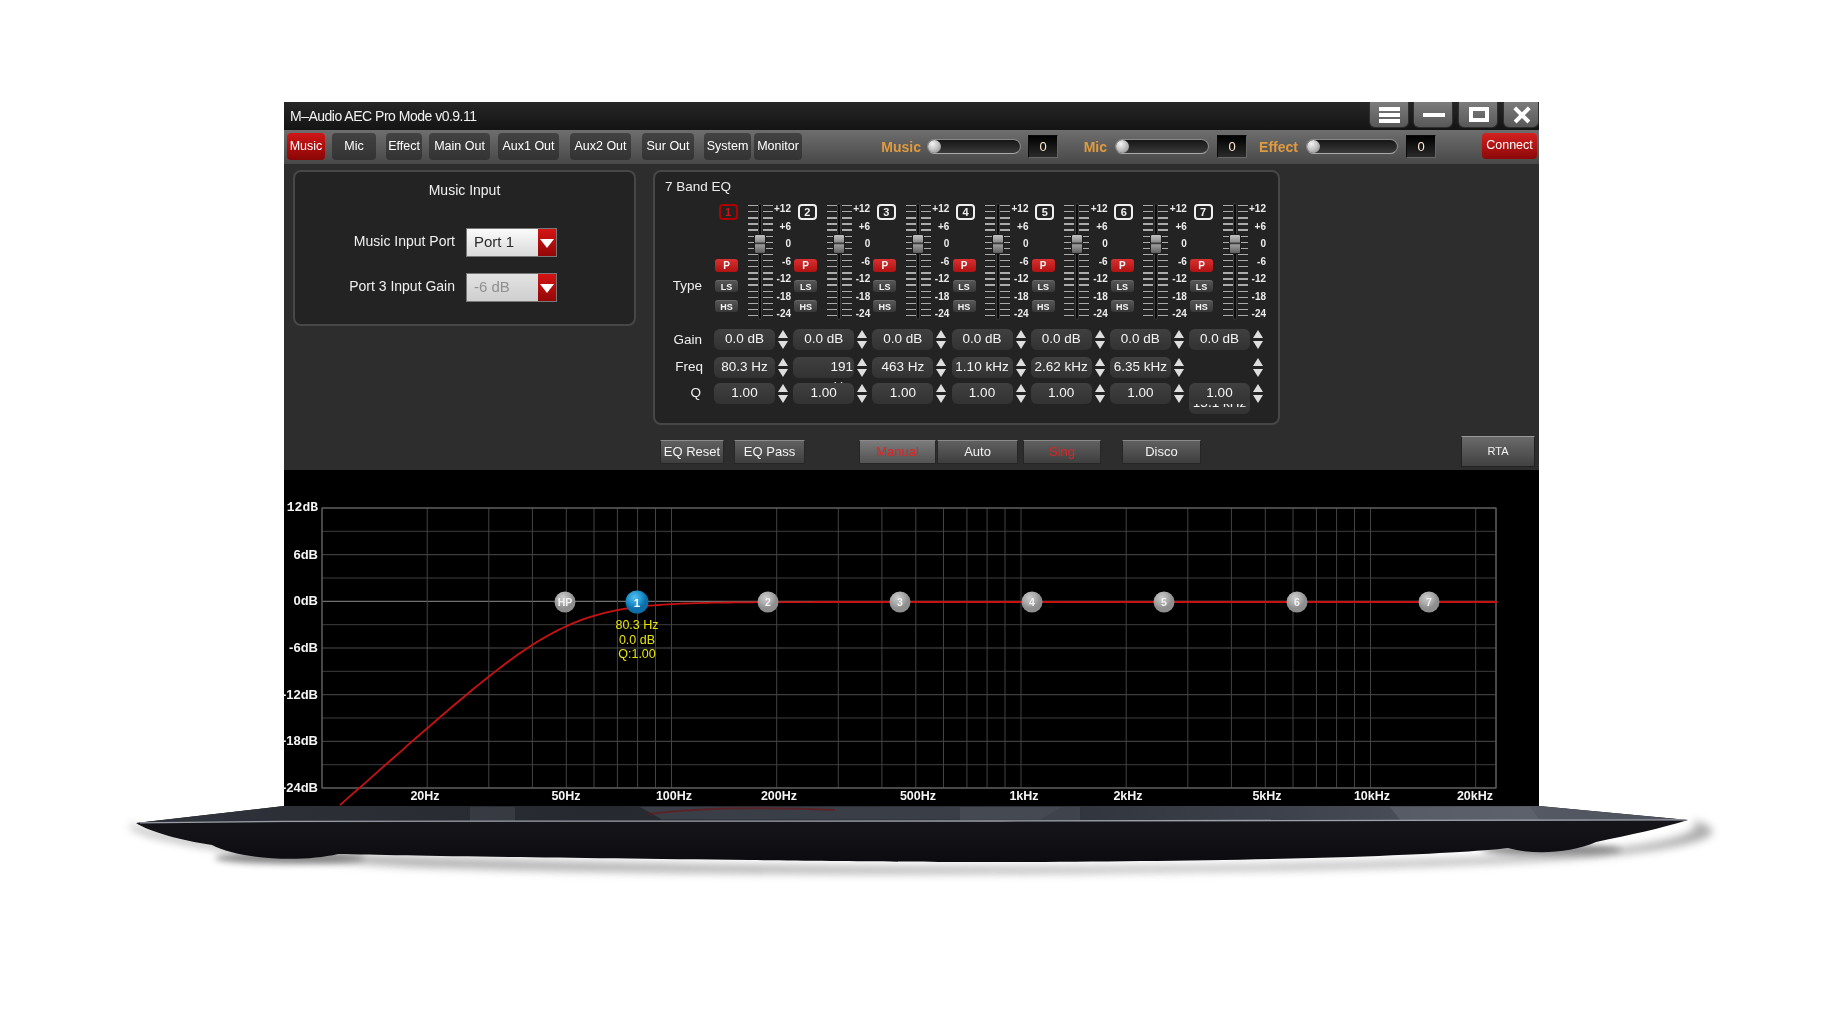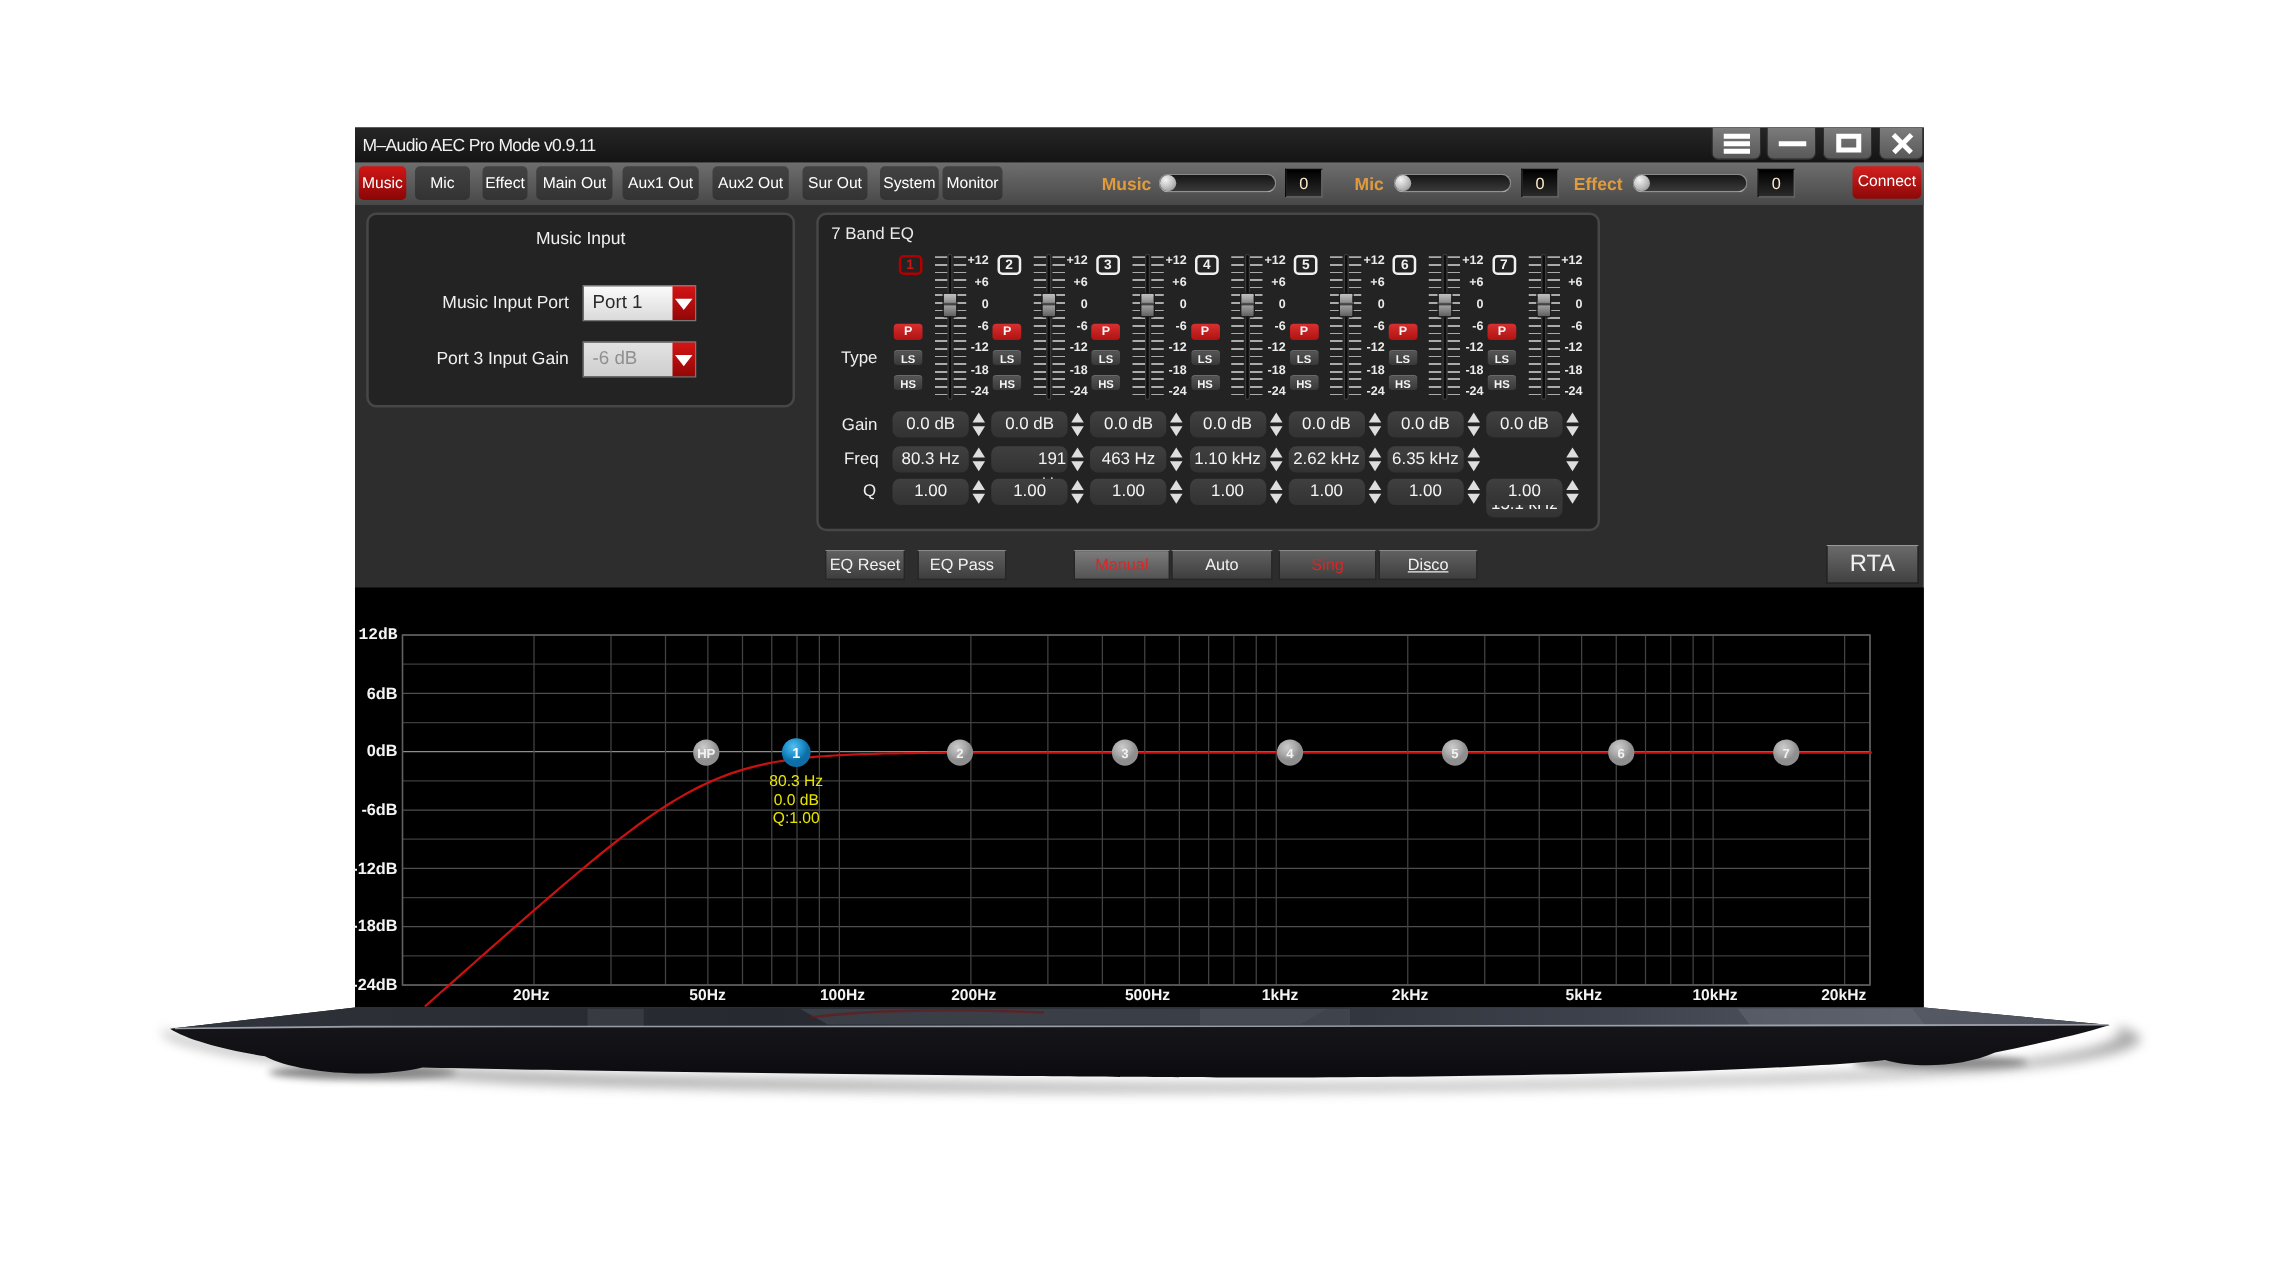--- a/index.html
+++ b/index.html
@@ -49,21 +49,21 @@
 .up{width:0;height:0;border-left:5.5px solid transparent;border-right:5.5px solid transparent;
  border-bottom:8.5px solid #dedede;}
 .dn{width:0;height:0;border-left:5.5px solid transparent;border-right:5.5px solid transparent;
  border-top:8.5px solid #dedede;}
 .gbtn{top:440px;height:24px;background:linear-gradient(#606060,#3e3e3e);
  border:1px solid #262626;border-top-color:#8a8a8a;color:#f2f2f2;font-size:13px;
  text-align:center;line-height:22px;}
 .gbtn.red{color:#df2424;}
 .gbtn.lit{background:linear-gradient(#7b7b7b,#535353);}
 #rta{left:1177px;top:334px;width:74px;height:31px;background:linear-gradient(#6a6a6a,#414141);
- border:1px solid #222;border-top-color:#999;color:#f2f2f2;font-size:19px;text-align:center;line-height:29px;}
+ border:1px solid #222;border-top-color:#999;color:#f2f2f2;font-size:11px;text-align:center;line-height:29px;}
 .ylbl{font-size:13px;font-weight:bold;color:#f4f4f4;text-align:right;width:40px;height:14px;line-height:14px;}
 .xlbl{font-size:12.5px;font-weight:bold;color:#f4f4f4;text-align:center;width:60px;height:14px;line-height:14px;}
 .tip{font-size:12.5px;color:#e8e400;text-align:center;width:80px;height:14px;line-height:14px;}
 </style></head><body>
 <div id="screen" class="abs">
 <div id="titlebar" class="abs">
       <div id="title" class="abs">M–Audio AEC Pro Mode v0.9.11</div>
 <div class="abs winbtn" style="left:1085px;width:40px;">
         <div class="abs" style="left:9px;top:5px;width:21px;height:4px;background:#fff;"></div>
         <div class="abs" style="left:9px;top:11px;width:21px;height:4px;background:#fff;"></div>
@@ -293,21 +293,21 @@
 <div class="abs up" style="left:598px;top:185.5px;"></div>
 <div class="abs dn" style="left:598px;top:196.5px;"></div>
 <div class="abs up" style="left:598px;top:212px;"></div>
 <div class="abs dn" style="left:598px;top:223px;"></div>
 </div>
 <div class="abs gbtn " style="left:376px;top:338px;width:64px;">EQ Reset</div>
 <div class="abs gbtn " style="left:450px;top:338px;width:71px;">EQ Pass</div>
 <div class="abs gbtn red lit" style="left:575px;top:338px;width:77px;">Manual</div>
 <div class="abs gbtn " style="left:653px;top:338px;width:81px;">Auto</div>
 <div class="abs gbtn red" style="left:739px;top:338px;width:78px;">Sing</div>
-<div class="abs gbtn " style="left:819px;top:338px;width:79px;text-decoration:underline;">Disco</div>
+<div class="abs gbtn " style="left:838px;top:338px;width:79px;">Disco</div>
 <div id="rta" class="abs">RTA</div>
 <div class="abs" style="left:0;top:368px;width:1255px;height:336px;background:#000;">
 <svg width="1255" height="336" style="position:absolute;left:0;top:0;">
         <line x1="38.0" y1="38.0" x2="1212" y2="38.0" stroke="#4e4e4e" stroke-width="1"></line>
         <line x1="38.0" y1="61.3" x2="1212" y2="61.3" stroke="#3e3e3e" stroke-width="1"></line>
         <line x1="38.0" y1="84.7" x2="1212" y2="84.7" stroke="#4e4e4e" stroke-width="1"></line>
         <line x1="38.0" y1="108.0" x2="1212" y2="108.0" stroke="#3e3e3e" stroke-width="1"></line>
         <line x1="38.0" y1="131.3" x2="1212" y2="131.3" stroke="#8e8e8e" stroke-width="1"></line>
         <line x1="38.0" y1="154.7" x2="1212" y2="154.7" stroke="#3e3e3e" stroke-width="1"></line>
         <line x1="38.0" y1="178.0" x2="1212" y2="178.0" stroke="#4e4e4e" stroke-width="1"></line>

